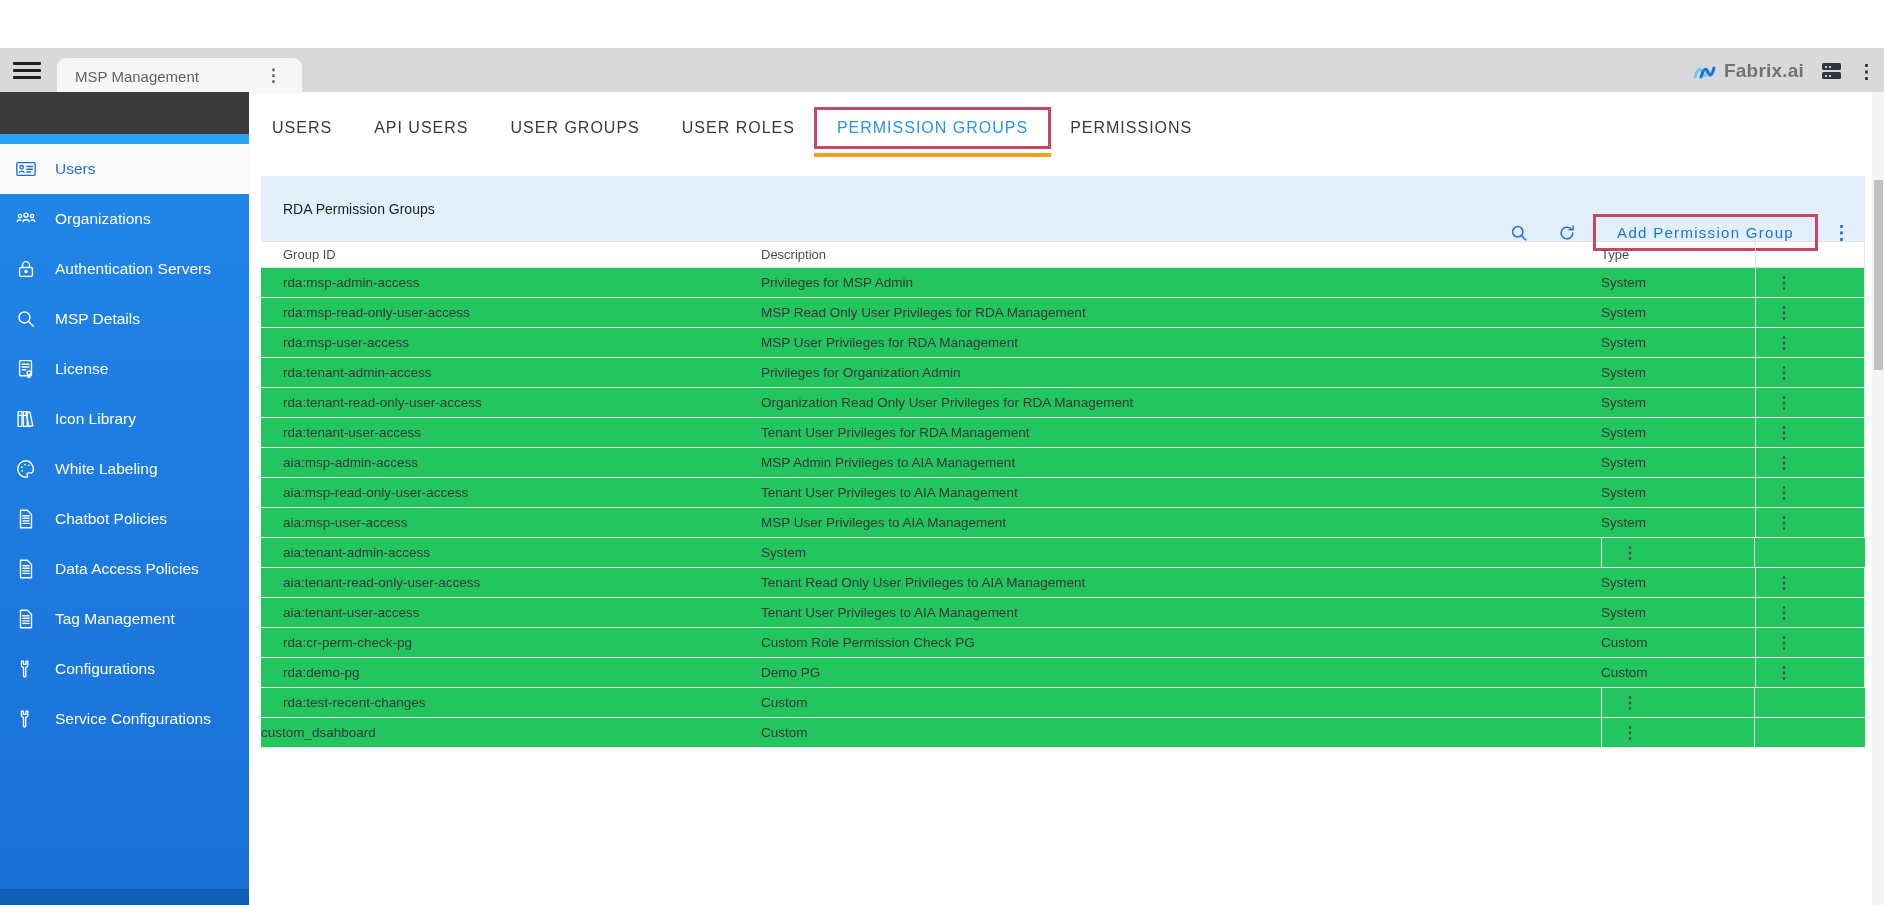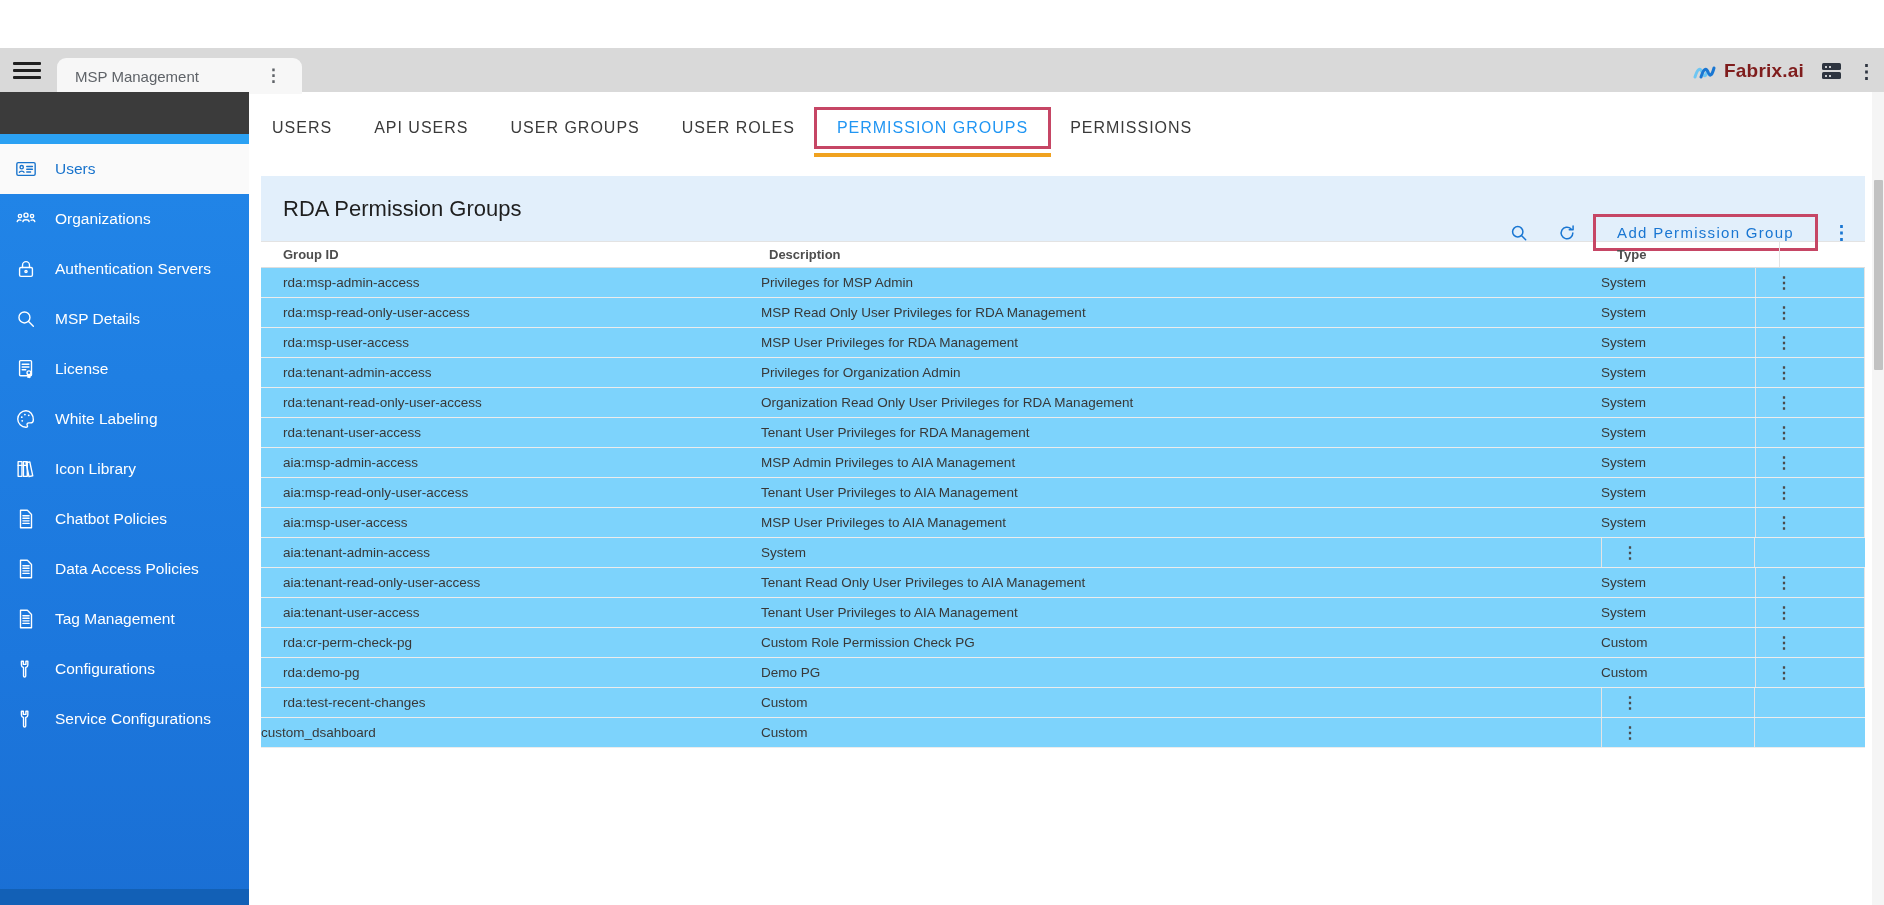--- a/index.html
+++ b/index.html
@@ -17,21 +17,21 @@
   .hamburger span { display:block; height:3.4px; background:#1f1f1f; border-radius:1px; margin-bottom:3.4px; }
   .browser-tab {
     position:absolute; left:57px; top:58px; width:245px; height:36px;
     background:#f7f7f7; border-radius:9px 9px 0 0; display:flex; align-items:center;
   }
   .browser-tab .tab-label { margin-left:18px; font-size:15px; color:#5f6368; }
   .kebab { color:#5f6368; font-size:17px; font-weight:bold; line-height:1; user-select:none; }
   .browser-tab .kebab { position:absolute; right:20px; top:9px; }
 
   .brand-zone { position:absolute; top:56px; right:8px; height:30px; display:flex; align-items:center; }
-  .brand-text { font-size:19px; font-weight:700; color:#7f1d1d; margin-left:5px; letter-spacing:0.2px; }
+  .brand-text { font-size:19px; font-weight:700; color:#737373; margin-left:5px; letter-spacing:0.2px; }
   .server-icon { margin-left:18px; display:flex; flex-direction:column; gap:2px; cursor:pointer; }
   .server-icon i { display:block; width:19px; height:7px; background:#2e3540; border-radius:1.5px; position:relative; }
   .server-icon i::before { content:""; position:absolute; left:3px; top:2.5px; width:2px; height:2px; background:#fff; border-radius:50%; box-shadow:4px 0 0 #fff; }
   .header-kebab { margin-left:16px; color:#2e3540; font-size:19px; cursor:pointer; }
 
   
   .sidebar { position:absolute; left:0; top:92px; width:249px; height:813px;
     background:linear-gradient(180deg,#2287e9 0%, #1c77dd 70%, #1a6fd4 100%); }
   .sidebar-dark { height:42px; background:#3b3b3b; }
   .sidebar-accent { height:10px; background:#2ba1f3; }
@@ -44,40 +44,40 @@
   
   .main-tabs { position:absolute; left:272px; top:105px; height:46px; display:flex; align-items:center; gap:42px; }
   .main-tab { font-size:16px; letter-spacing:1px; color:#3a3a3a; font-weight:500; cursor:pointer; white-space:nowrap; }
   .main-tab.active { color:#2196f3; }
   .main-tab.annotated { border:3px solid #c64665; padding:9px 20px; margin:0 -23px; position:relative; }
   .main-tab.annotated::after { content:""; position:absolute; left:-3px; right:-3px; bottom:-11px; height:4px; background:#f0a21f; }
 
   
   .panel { position:absolute; left:261px; top:176px; width:1604px; }
   .toolbar { height:65px; background:#e2effb; display:flex; align-items:center; }
-  .panel-title { margin-left:22px; font-size:22px; color:#1f1f1f; }
+  .panel-title { margin-left:22px; font-size:14px; color:#1f1f1f; }
   .toolbar-right { margin-left:auto; display:flex; align-items:center;margin-top:48px; }
   .tb-icon { width:20px; height:20px; color:#1976d2; cursor:pointer; }
   .tb-icon svg { width:20px; height:20px; stroke:currentColor; fill:none; stroke-width:1.8; stroke-linecap:round; stroke-linejoin:round; }
   .tb-search { margin-right:28px; }
   .tb-refresh { margin-right:16px; }
   .add-btn {
     border:3px solid #c64665; background:transparent; color:#1976d2;
     font-family:"Liberation Sans",sans-serif; font-size:15px; letter-spacing:1.3px;
     padding:7px 21px; cursor:pointer; white-space:nowrap;
   }
   .tb-kebab { margin-left:14px; margin-right:14px; color:#1976d2; font-size:19px; font-weight:bold; cursor:pointer; }
 
   
   .grid-row { display:grid; grid-template-columns:500px 840px 154px 110px; align-items:center; }
   .thead { height:27px; border-top:1px solid #e3e3e3; border-bottom:1px solid #dedede;
-    font-size:13px; font-weight:700; color:#4d4d4d;gap:8px; }
+    font-size:13px; font-weight:400; color:#4d4d4d; }
   .thead .cell-actions, .trow .cell-actions { border-left:1px solid #e4e4e4; border-right:1px solid #e4e4e4; height:100%; display:flex; align-items:center; padding-left:20px; }
   .cell-groupid { padding-left:22px; }
-  .trow { height:30px; border-bottom:1px solid #ececec; font-size:13.5px; color:#383838; background:#7dd3fc; cursor:pointer; }
+  .trow { height:30px; border-bottom:1px solid #ececec; font-size:13.5px; color:#383838; background:#22c55e; cursor:pointer; }
   .row-kebab { color:#4a4a4a; font-size:16px; font-weight:bold; cursor:pointer; }
 
   
   .scrollbar-track { position:absolute; right:0; top:92px; width:12px; height:813px; background:#f5f5f5; }
   .scrollbar-thumb { position:absolute; left:1.5px; top:88px; width:9px; height:190px; background:#c2c2c2; border-radius:1px; cursor:grab; }
 
   .cell { overflow:hidden; text-overflow:ellipsis; white-space:nowrap; }
 </style>
 </head>
 <body>
@@ -152,36 +152,36 @@
         <span class="nav-icon"><svg viewBox="0 0 24 24">
             <rect x="5" y="2.8" width="13" height="16.5" rx="1"></rect>
             <path d="M7.8 6.8h7.4M7.8 9.8h7.4M7.8 12.8h4"></path>
             <circle cx="15.2" cy="16.2" r="2.1"></circle>
             <path d="M14.2 18v3.2l1-0.8 1 0.8V18"></path>
           </svg></span>
         <span>License</span>
       </div>
       <div class="nav-item">
         <span class="nav-icon"><svg viewBox="0 0 24 24">
+            <rect x="3.4" y="4" width="4.2" height="16"></rect>
+            <rect x="9.2" y="4" width="4.2" height="16"></rect>
+            <rect x="13.6" y="4.6" width="4.2" height="15.4" transform="rotate(-12 15.7 12.3)"></rect>
+            <path d="M3.4 8h4.2M9.2 8h4.2"></path>
+          </svg></span>
+        <span>Icon Library</span>
+      </div>
+      <div class="nav-item">
+        <span class="nav-icon"><svg viewBox="0 0 24 24">
             <path d="M12 3a9 9 0 1 0 0 18c1.6 0 2.1-1.1 1.4-2.1-.9-1.4.2-2.7 1.7-2.7h1.6c1.9 0 3.3-1.2 3.3-3.2C20 7 16.4 3 12 3z"></path>
             <circle cx="7.4" cy="10" r="1" fill="currentColor" stroke="none"></circle>
             <circle cx="10.8" cy="7.2" r="1" fill="currentColor" stroke="none"></circle>
             <circle cx="15" cy="8" r="1" fill="currentColor" stroke="none"></circle>
             <circle cx="7.9" cy="14" r="1" fill="currentColor" stroke="none"></circle>
           </svg></span>
         <span>White Labeling</span>
-      </div>
-      <div class="nav-item">
-        <span class="nav-icon"><svg viewBox="0 0 24 24">
-            <rect x="3.4" y="4" width="4.2" height="16"></rect>
-            <rect x="9.2" y="4" width="4.2" height="16"></rect>
-            <rect x="13.6" y="4.6" width="4.2" height="15.4" transform="rotate(-12 15.7 12.3)"></rect>
-            <path d="M3.4 8h4.2M9.2 8h4.2"></path>
-          </svg></span>
-        <span>Icon Library</span>
       </div>
       <div class="nav-item">
         <span class="nav-icon"><svg viewBox="0 0 24 24">
             <path d="M6 2.5h7.5L18 7v14.5H6z"></path>
             <path d="M8.6 8.4h6.8M8.6 11.2h6.8M8.6 14h6.8M8.6 16.8h6.8"></path>
           </svg></span>
         <span>Chatbot Policies</span>
       </div>
       <div class="nav-item">
         <span class="nav-icon"><svg viewBox="0 0 24 24">

